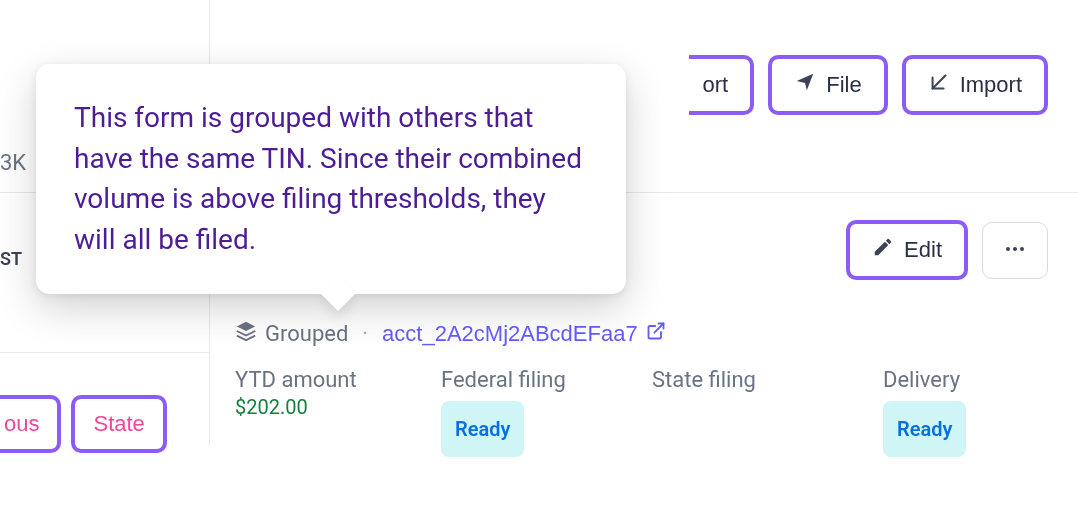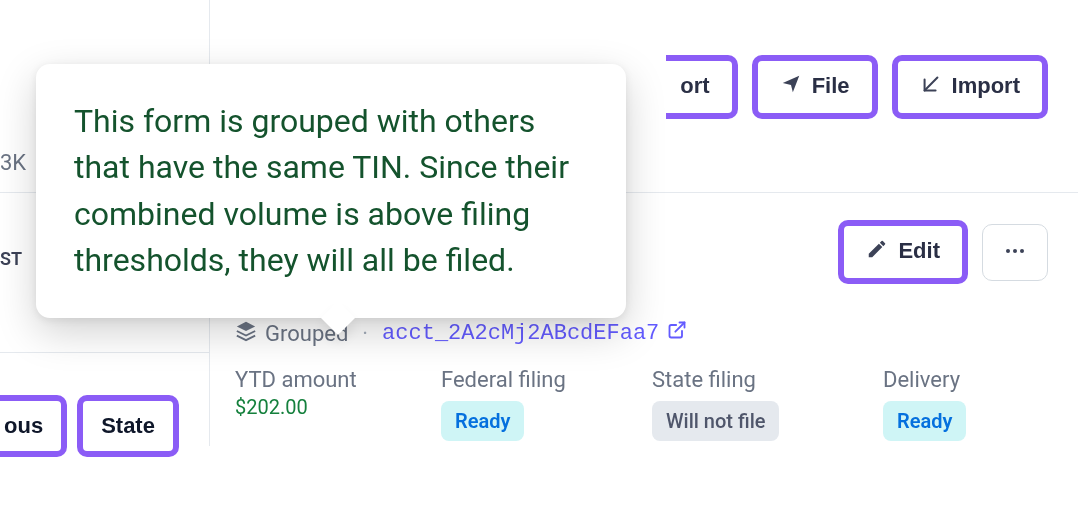--- a/index.html
+++ b/index.html
@@ -15,27 +15,28 @@
 
     .top-actions {
       position: absolute;
       top: 55px;
       right: 30px;
       display: flex;
       gap: 14px;
     }
     .btn {
       display: inline-flex;
+      align-items: center;
       gap: 10px;
       padding: 12px 22px;
-      border: 6px solid #8b5cf6;
+      border: 4px solid #8b5cf6;
       border-radius: 10px;
       background: #fff;
       font-size: 22px;
-      font-weight: 700;
+      font-weight: 400;
       color: #2a2f45;
       cursor: pointer;
     }
     .btn svg { width: 22px; height: 22px; flex: none; }
     .btn-partial-left { border-top-left-radius: 0; border-bottom-left-radius: 0; border-left: none; padding-left: 14px; }
 
     .left-sidebar {
       position: absolute;
       left: 0;
       top: 0;
@@ -51,21 +52,21 @@
     .sidebar-frag-2 {
       position: absolute;
       left: 0; top: 222px;
       font-size: 18px; color: #3c4257; font-weight: 600; margin-top: 26px;
     }
     .pager {
       position: absolute;
       left: 0; top: 395px;
       display: flex; gap: 10px;
     }
-    .pager .btn { padding: 12px 18px; font-size: 22px; color:#0f172a; }
+    .pager .btn { padding: 12px 18px; font-size: 22px; color:#ec4899; }
     .pager .btn.partial { border-top-left-radius: 0; border-bottom-left-radius: 0; border-left:none; padding-left:4px; }
 
     .main {
       position: absolute;
       left: 235px;
       right: 30px;
       top: 220px;
     }
 
     .header-row {
@@ -93,58 +94,58 @@
       margin-top: 30px;
       font-size: 22px;
       color: #6a7383;
       left: 0;
       position: absolute;
       justify-content: flex-end;
     }
     .meta-row .grouped { display: inline-flex; align-items: center; gap: 8px; }
     .meta-row .grouped svg { width: 22px; height: 22px; }
     .meta-dot { color: #a3acb9; }
-    .acct-link { color: #635bff; font-family: Liberation Mono, monospace; font-size: 22px; display: inline-flex; align-items: center; gap: 8px; }
+    .acct-link { color: #635bff; font-family: Liberation Sans, sans-serif; font-size: 22px; display: inline-flex; align-items: center; gap: 8px; }
     .acct-link svg { width: 20px; height: 20px; }
 
     .stats {
       position: absolute;
       top: 130px;
       left: 0;
       right: 0;
       display: grid;
       grid-template-columns: 190px 195px 215px 180px;
       gap: 16px;
       align-items: start;
     }
     .stat-label { font-size: 22px; color: #6a7383; line-height: 1.35; }
     .stat-value { font-size: 20px; color: #15803d; }
     .badge {
       display: inline-block;
-      padding: 8px 14px;
+      padding: 16px 14px;
       border-radius: 8px;
       font-size: 20px;
       font-weight: 600;
       margin-top: 6px;
     }
     .badge-ready { background: #cff5f6; color: #0570de; }
     .badge-gray { background: #e5e9ee; color: #4f566b; font-weight: 500; }
 
     .tooltip {
       position: absolute;
       top: 64px;
       left: 36px;
       width: 590px;
       background: #fff;
       border-radius: 14px;
       box-shadow: 0 14px 40px rgba(0,0,0,0.18), 0 2px 8px rgba(0,0,0,0.08);
       padding: 34px 38px;
-      font-size: 32px;
+      font-size: 28px;
       line-height: 1.45;
-      color: #14532d;
+      color: #4c1d95;
       z-index: 10;
     }
     .tooltip::after {
       content: "";
       position: absolute;
       bottom: -12px;
       left: 290px;
       width: 24px; height: 24px;
       background: #fff;
       transform: rotate(45deg);
@@ -254,21 +255,20 @@
     <div>
       <div class="stat-label">YTD amount</div>
       <div class="stat-value">$202.00</div>
     </div>
     <div>
       <div class="stat-label">Federal filing</div>
       <span class="badge badge-ready">Ready</span>
     </div>
     <div>
       <div class="stat-label">State filing</div>
-      <span class="badge badge-gray">Will not file</span>
     </div>
     <div>
       <div class="stat-label">Delivery</div>
       <span class="badge badge-ready">Ready</span>
     </div>
   </div>
 </div>
 
 <div class="tooltip">
   <span>This form is grouped with others that have the same TIN. Since their combined volume is above filing thresholds, they will all be filed.</span>

